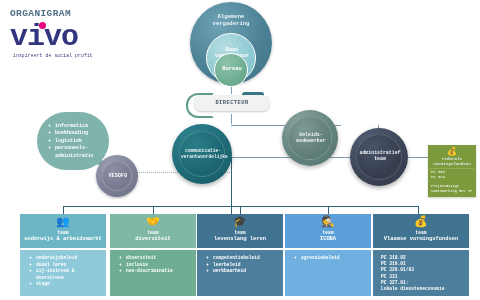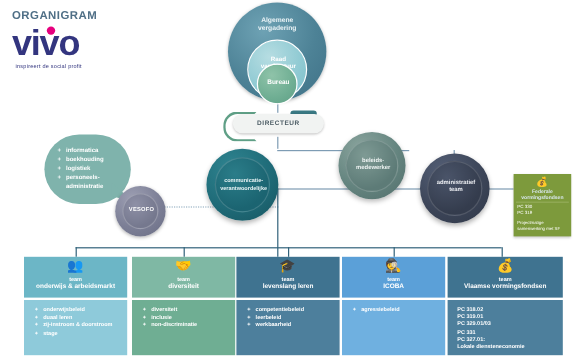--- a/index.html
+++ b/index.html
@@ -3,21 +3,21 @@
 <meta charset="utf-8">
 <style>
   html,body{margin:0;padding:0;}
   body{
     width:480px;height:300px;overflow:hidden;
     background:#ffffff;
     font-family:"Liberation Sans", sans-serif;
     position:relative;
     -webkit-font-smoothing:antialiased;
   }
-  #canvas{position:absolute;left:0;top:0;width:480px;height:300px;}
+  #canvas{position:absolute;left:0;top:0;width:480px;height:300px;font-family:Liberation Mono, monospace;}
 
   
   .abs{position:absolute;}
 
   
   #organigram-title{
     left:10px;top:8px;
     font-size:9.5px;font-weight:bold;letter-spacing:.4px;
     color:#4f6f86;
   }

